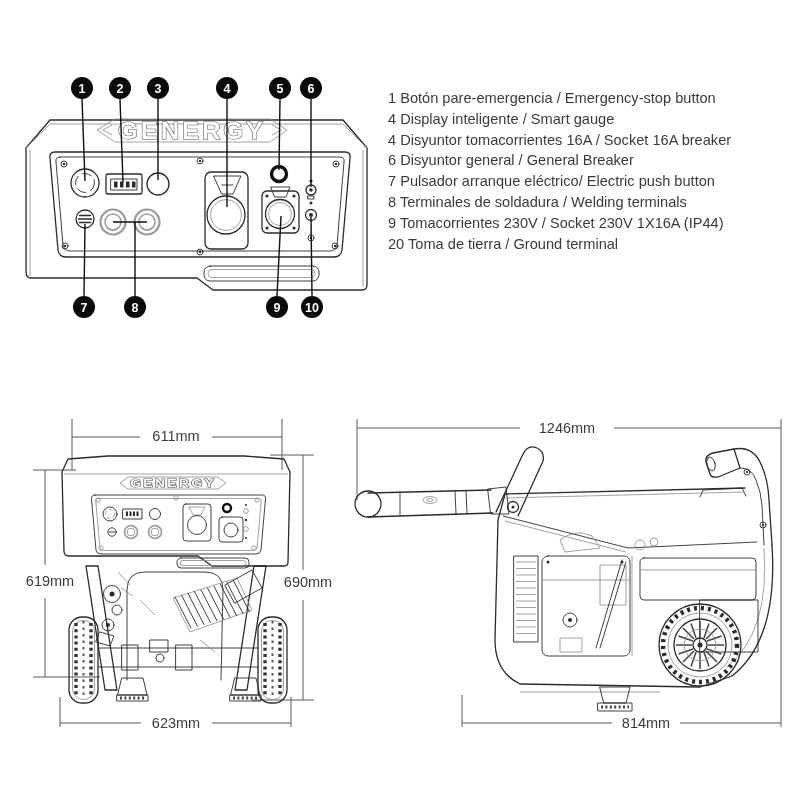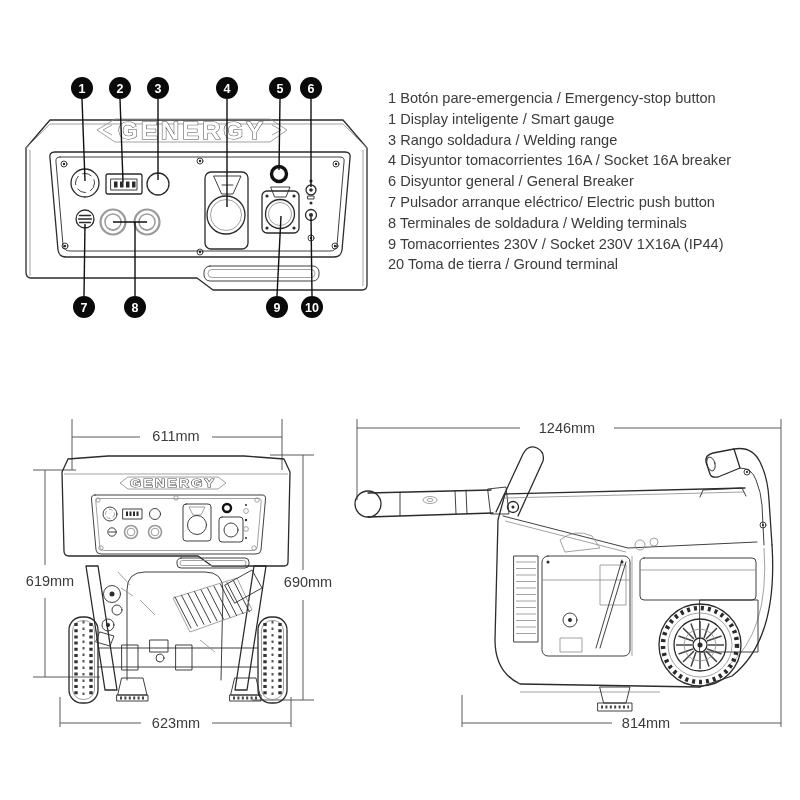--- a/index.html
+++ b/index.html
@@ -188,22 +188,21 @@
         <text class="callout-num" x="277" y="311.5">9</text>
       </g>
     <g>
         <circle class="callout-circle" cx="312" cy="307" r="11"></circle>
         <text class="callout-num" x="312" y="311.5" font-size="11">10</text>
       </g>
   </svg>
 
   <div class="legend">
     <div class="legend-line">1 Botón pare-emergencia / Emergency-stop button</div>
-    <div class="legend-line">1 Display inteligente / Smart gauge</div>
-    <div class="legend-line">3 Rango soldadura / Welding range</div>
+    <div class="legend-line">4 Display inteligente / Smart gauge</div>
     <div class="legend-line">4 Disyuntor tomacorrientes 16A / Socket 16A breaker</div>
     <div class="legend-line">6 Disyuntor general / General Breaker</div>
     <div class="legend-line">7 Pulsador arranque eléctrico/ Electric push button</div>
     <div class="legend-line">8 Terminales de soldadura / Welding terminals</div>
     <div class="legend-line">9 Tomacorrientes 230V / Socket 230V 1X16A (IP44)</div>
     <div class="legend-line">20 Toma de tierra / Ground terminal</div>
   </div>
 
   <svg class="drawing" style="left:20px;top:412px" width="330" height="336" viewBox="20 412 330 336">
 

